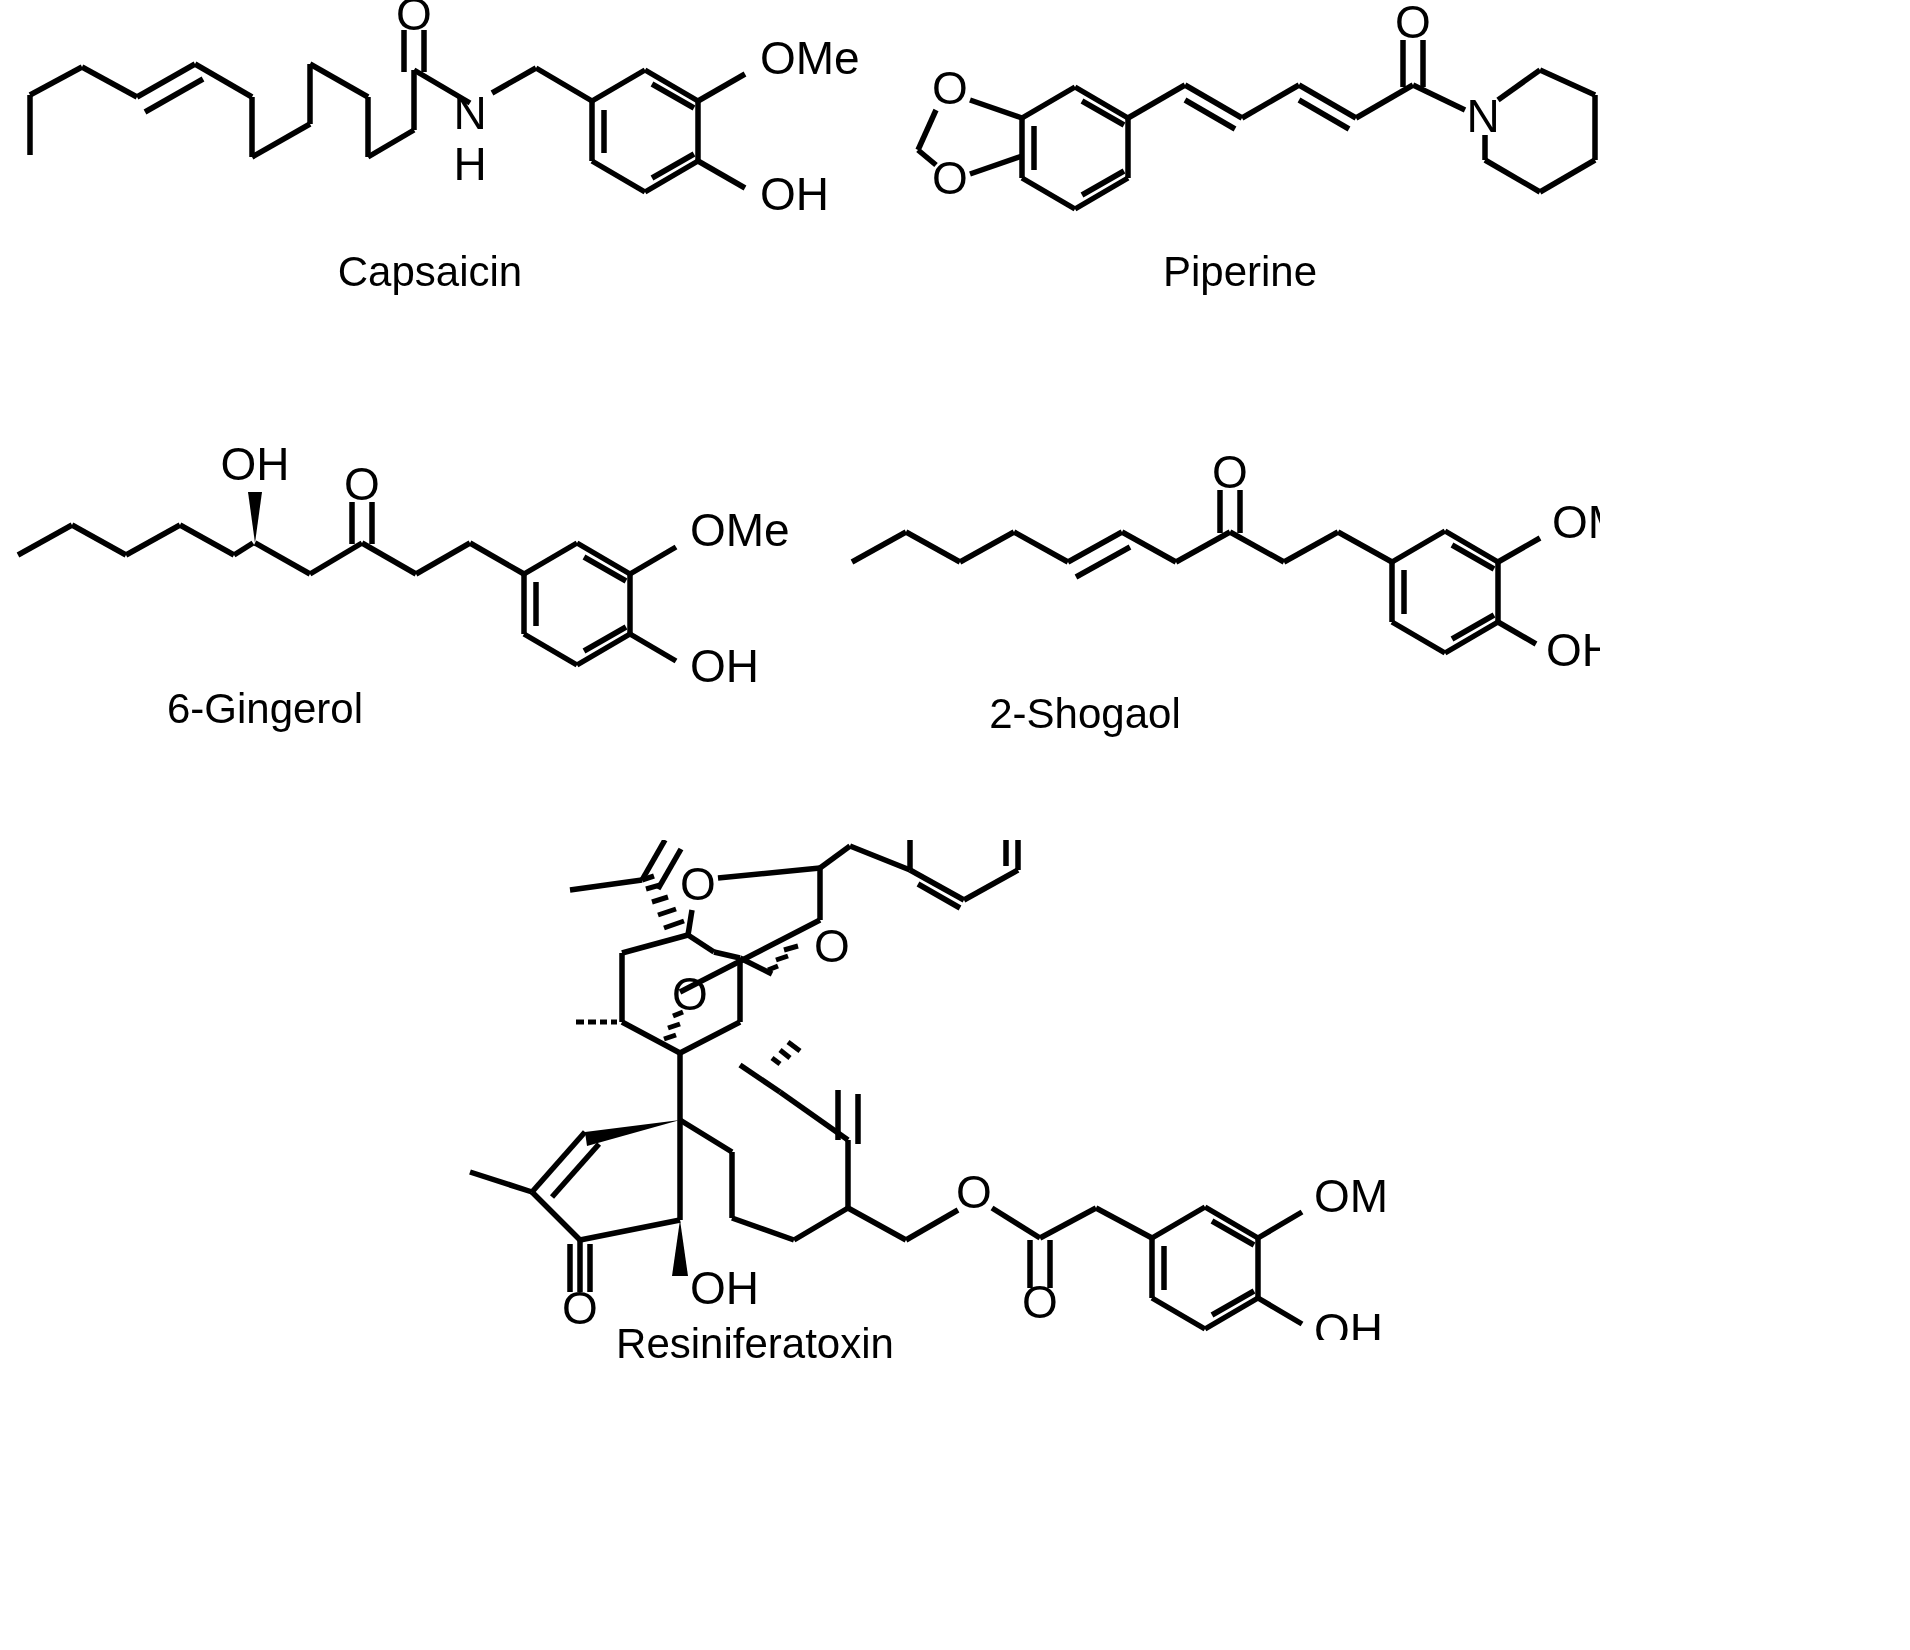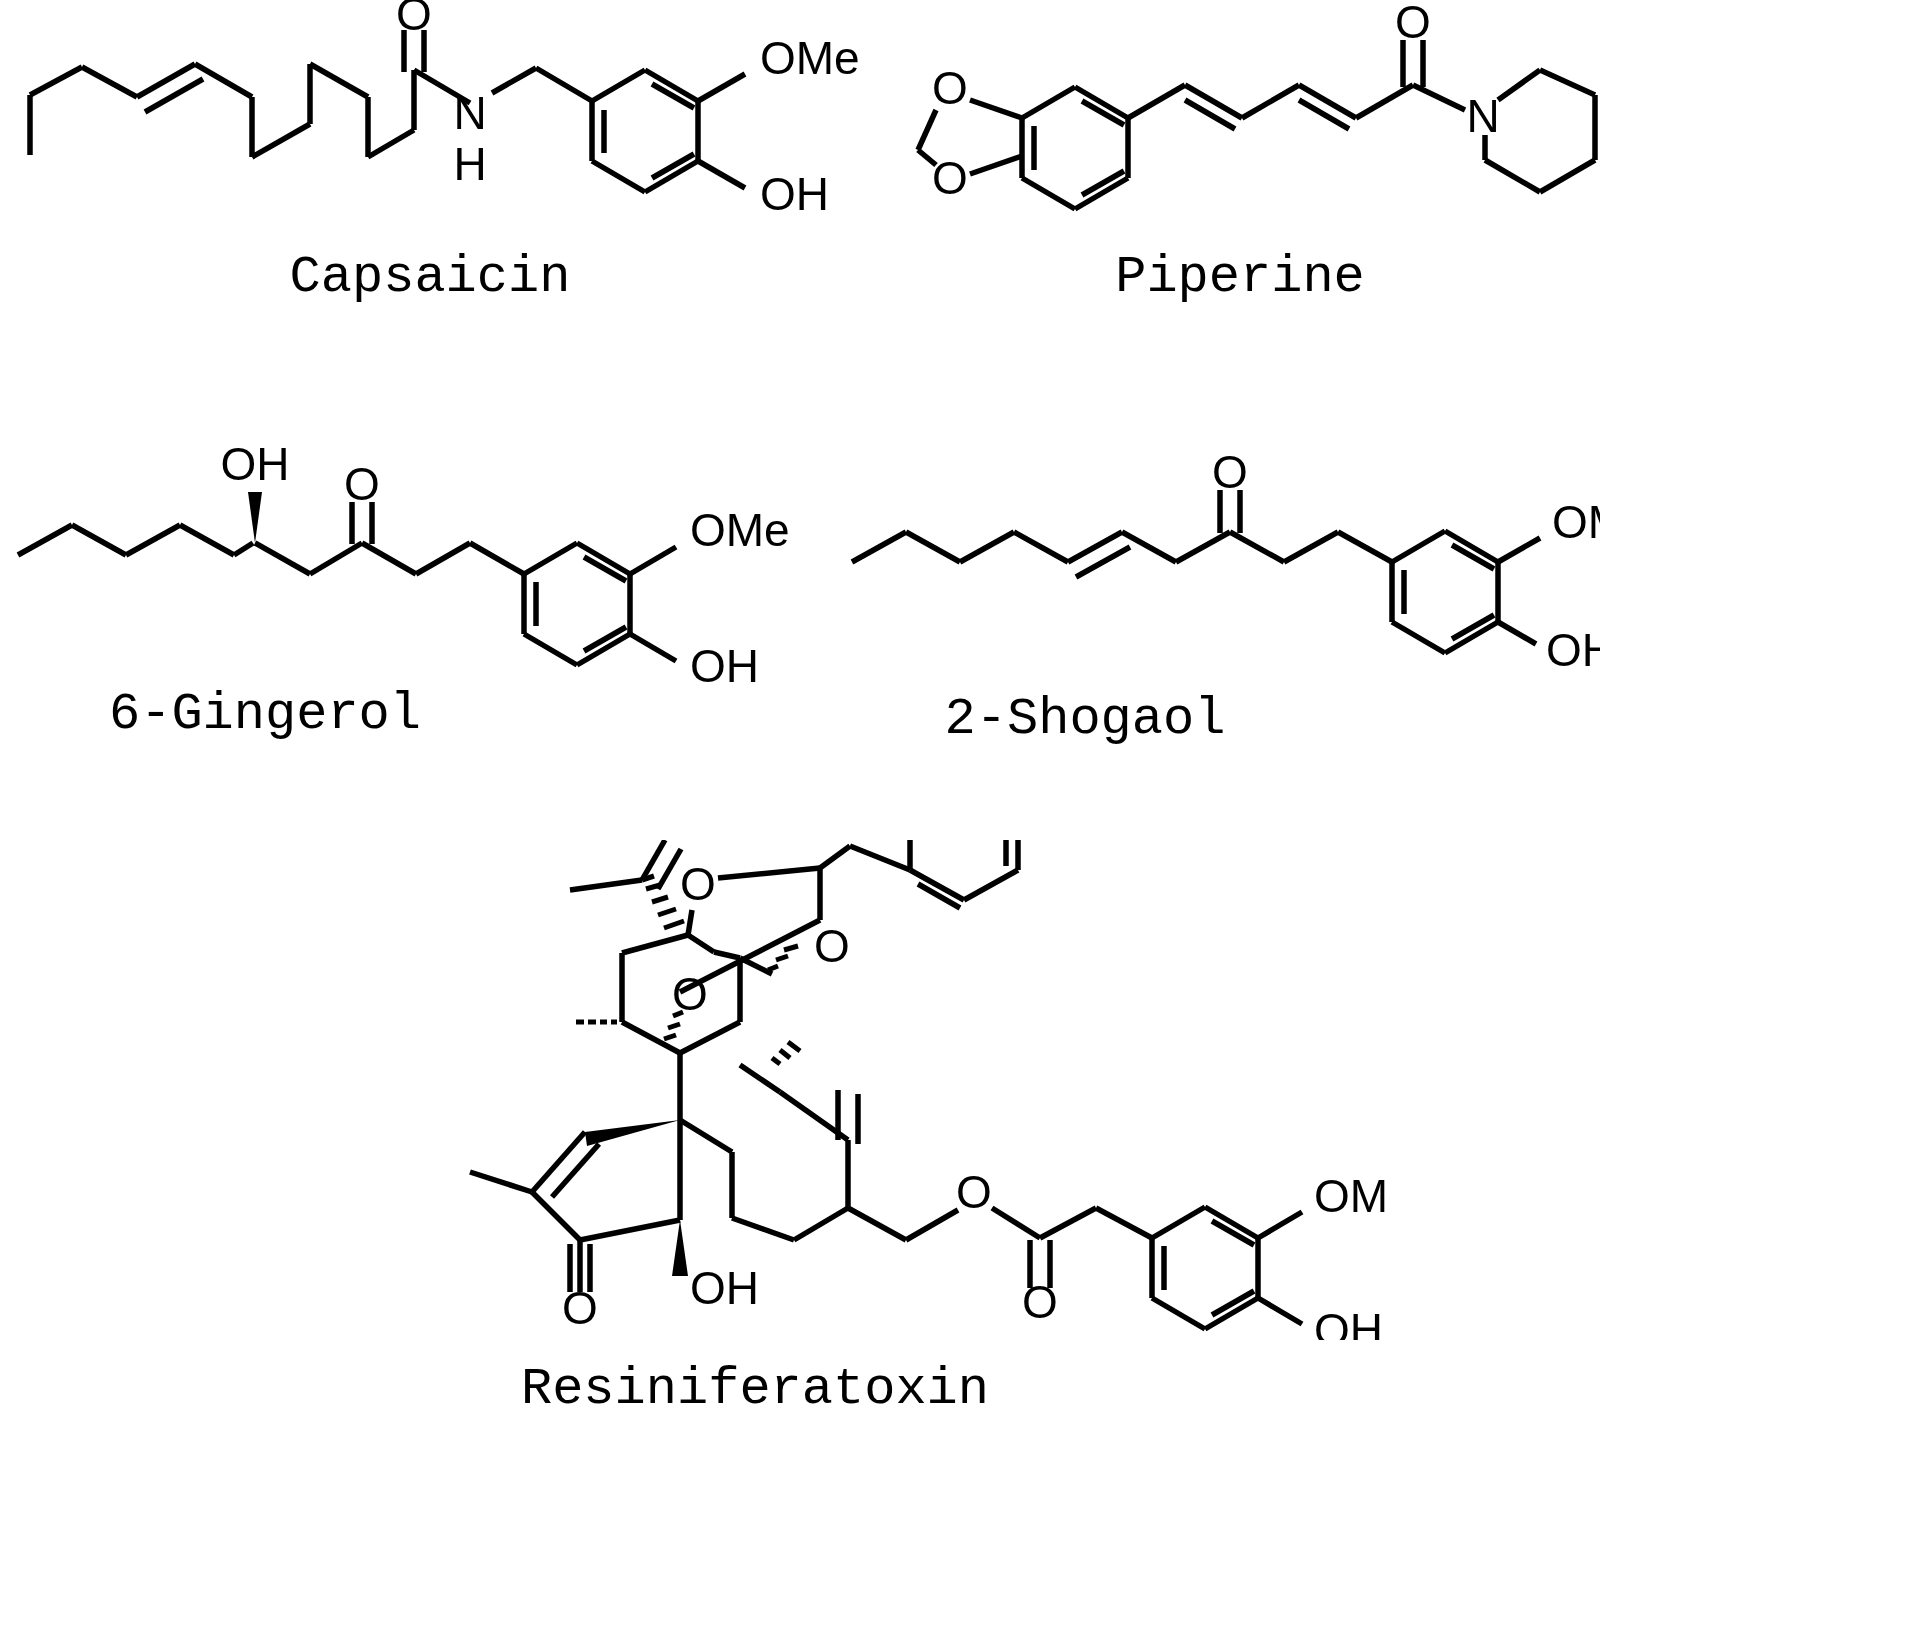--- a/index.html
+++ b/index.html
@@ -4,22 +4,22 @@
 <style>
   html,body{margin:0;padding:0;background:#ffffff;}
   body{width:1910px;height:1650px;font-family:"Liberation Sans",sans-serif;color:#000;overflow:hidden;}
   #sheet{position:relative;width:1910px;height:1650px;background:#fff;}
   .panel{position:absolute;}
   .struct{display:block;}
   .cap{
     position:absolute;
     width:100%;
     text-align:center;
-    font-family:Liberation Mono, monospace;
-    font-size:52px;
+    font-family:Liberation Sans, sans-serif;
+    font-size:42px;
     font-weight:400;
     color:#000;
     letter-spacing:0px;
     white-space:nowrap;
   }
   svg text{
     font-family:"Liberation Sans",sans-serif;
     font-size:46px;
     fill:#000;
     dominant-baseline:middle;
@@ -319,16 +319,16 @@
       <path class="bond" d="M878 398 L825 367"></path>
       <path class="bond" d="M874 405 L832 381"></path>
       <path class="bond" d="M825 367 L772 398"></path>
 
       <path class="bond" d="M878 398 L922 372"></path>
       <text x="934" y="360" text-anchor="start">OMe</text>
 
       <path class="bond" d="M878 458 L922 484"></path>
       <text x="934" y="494" text-anchor="start">OH</text>
     </svg>
-    <div class="cap" style="top:520px;left:-130px;">Resiniferatoxin</div>
+    <div class="cap" style="top:480px;left:-130px;">Resiniferatoxin</div>
   </div>
 
 </div>
 
 </body></html>

